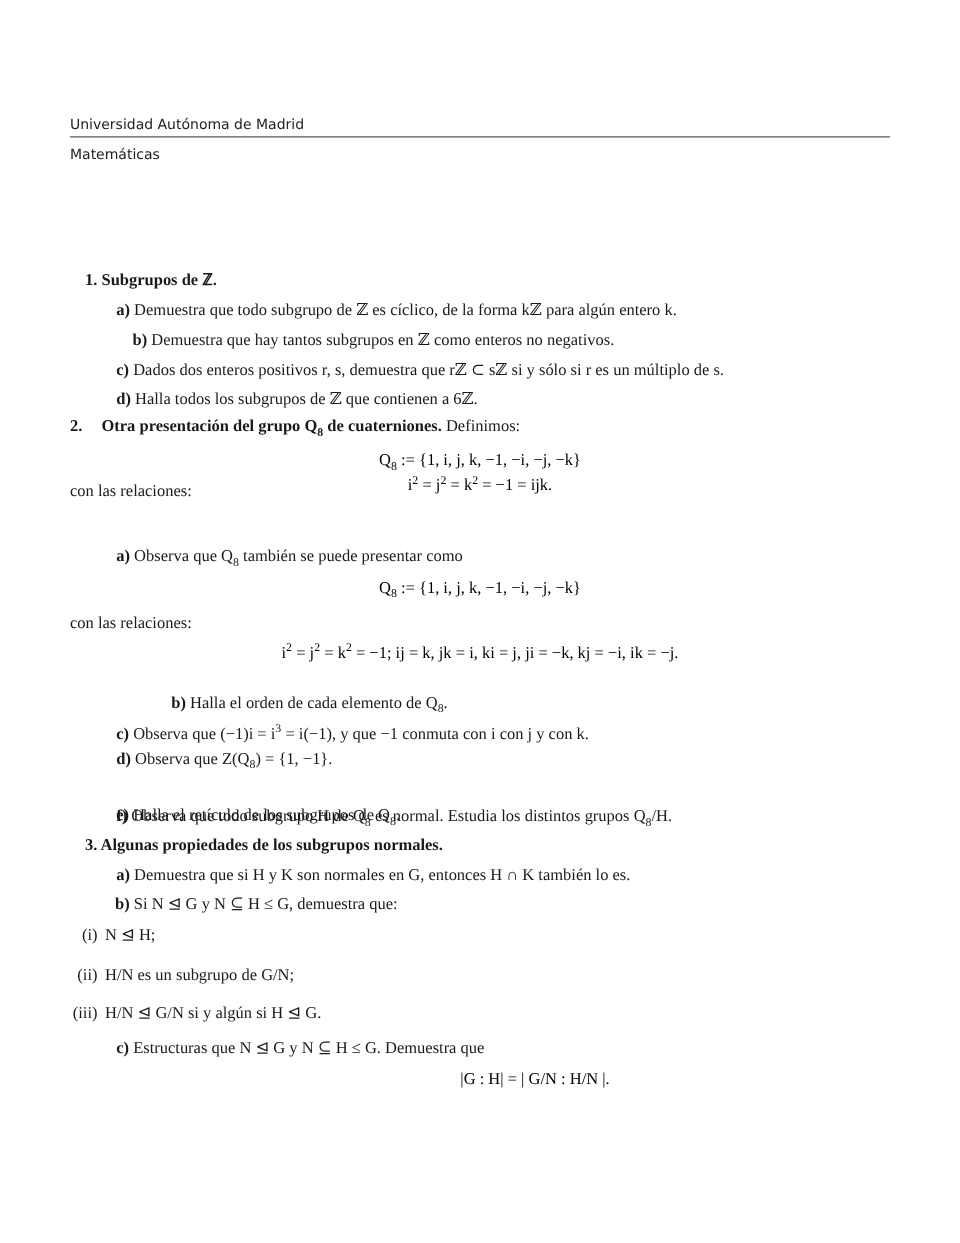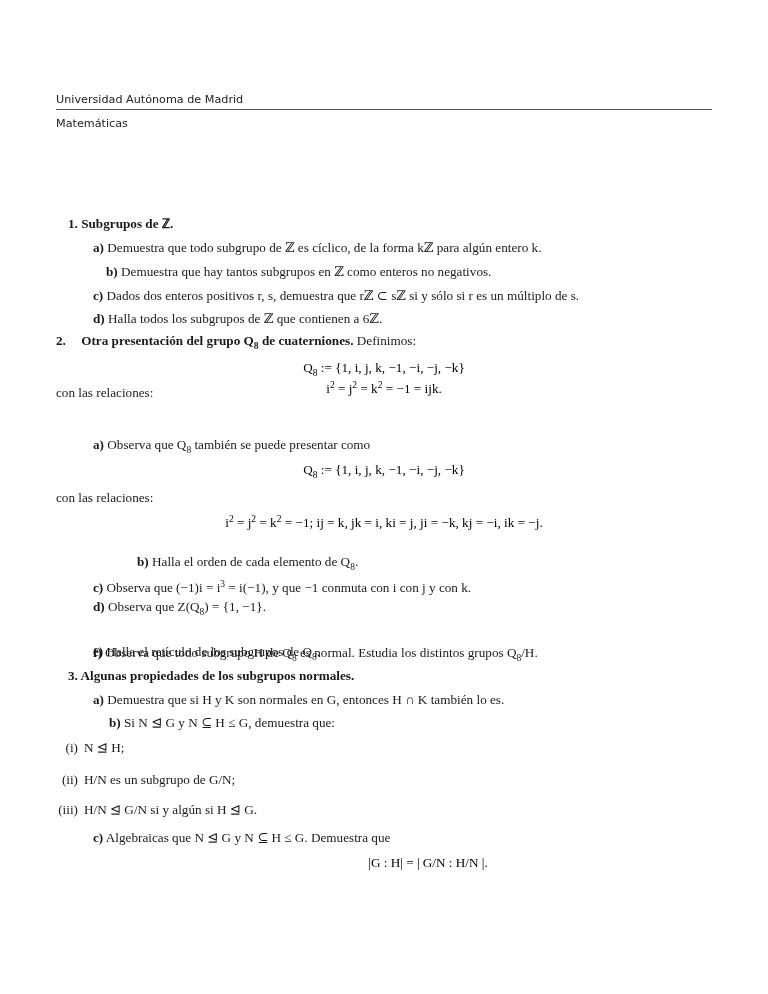--- a/index.html
+++ b/index.html
@@ -216,39 +216,39 @@
 
     <div class="ex ex-head" style="left:56px; top:668px;">
       <span class="num">3.</span>
       <span>Algunas propiedades de los subgrupos normales.</span>
     </div>
 
     <div class="ex" style="left:93px; top:692px;">
       <span class="lbl">a)</span>
       <span>Demuestra que si H y K son normales en G, entonces H ∩ K también lo es.</span>
     </div>
-    <div class="ex" style="left:109px; top:715px;">
+    <div class="ex" style="left:92px; top:715px;">
       <span class="lbl">b)</span>
       <span>Si N ⊴ G y N ⊆ H ≤ G, demuestra que:</span>
     </div>
 
     <div class="roman" style="left:38px; top:740px;">
       <span class="rn">(i)</span>
       <span class="rtxt">N ⊴ H;</span>
     </div>
     <div class="roman" style="left:38px; top:772px;">
       <span class="rn">(ii)</span>
       <span class="rtxt">H/N es un subgrupo de G/N;</span>
     </div>
     <div class="roman" style="left:38px; top:802px;">
       <span class="rn">(iii)</span>
       <span class="rtxt">H/N ⊴ G/N si y algún si H ⊴ G.</span>
     </div>
 
     <div class="ex" style="left:93px; top:830px;">
       <span class="lbl">c)</span>
-      <span>Algebraicas que N ⊴ G y N ⊆ H ≤ G. Demuestra que</span>
+      <span>Estructuras que N ⊴ G y N ⊆ H ≤ G. Demuestra que</span>
     </div>
 
     <div class="disp" style="top:855px;padding-left:44px;">|G : H| =  | G/N : H/N |.</div>
 
   </div>
 </div>
 
 </body></html>

